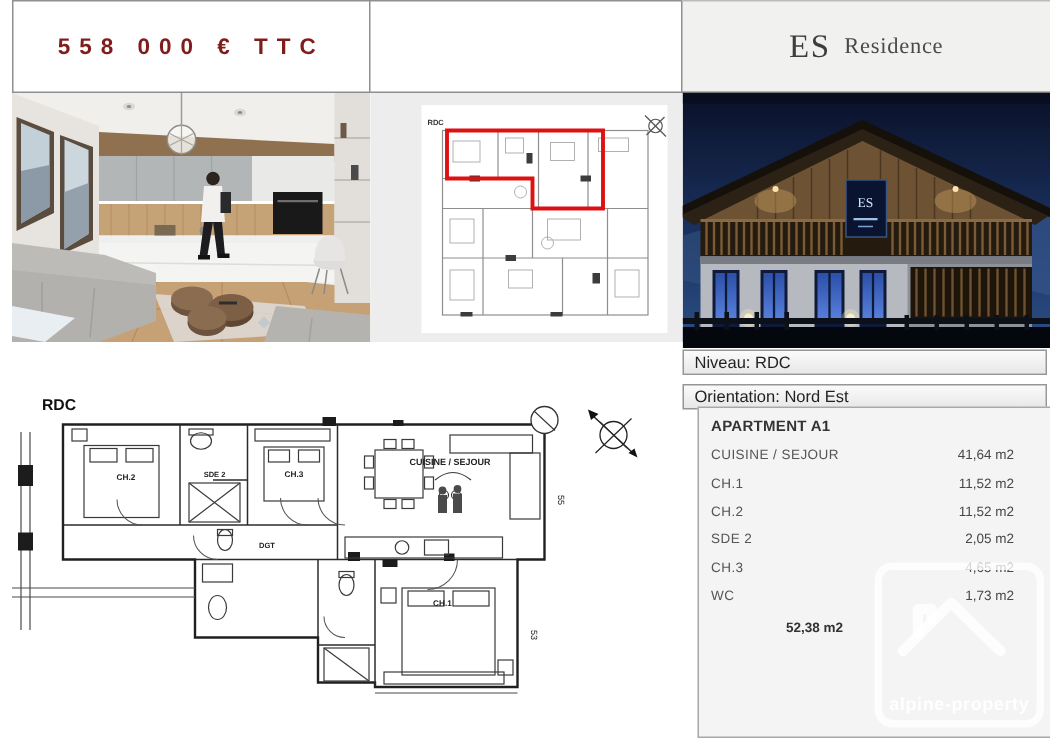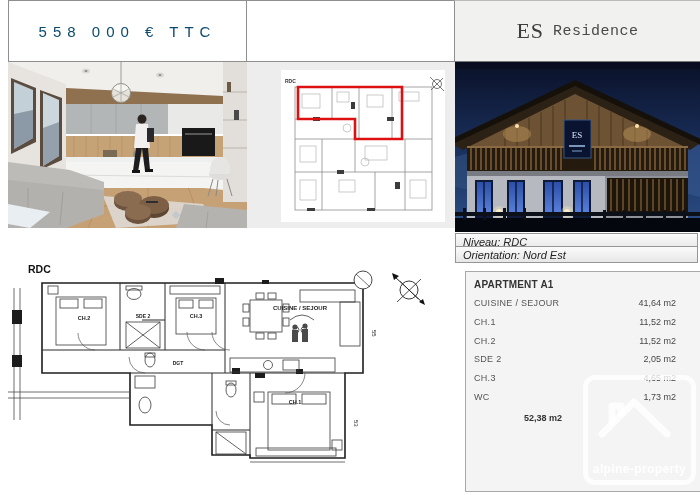--- a/index.html
+++ b/index.html
@@ -3,42 +3,42 @@
 <meta charset="utf-8">
 <style>
   html,body{margin:0;padding:0;background:#ffffff;}
   .page{position:relative;width:700px;height:495px;background:#ffffff;overflow:hidden;
         font-family:"Liberation Sans", sans-serif;color:#333;}
   .abs{position:absolute;box-sizing:border-box;}
 
   
   .price-cell{left:8px;top:0;width:239px;height:62px;border:1px solid #8f8f8f;background:#fff;
               display:flex;align-items:center;justify-content:center;}
-  .price-text{font-size:15px;letter-spacing:6px;color:#0c4a6e;white-space:nowrap;}
+  .price-text{font-size:15px;letter-spacing:6px;color:#7f1d1d;white-space:nowrap;font-weight:bold;}
   .mid-cell{left:246px;top:0;width:209px;height:62px;border:1px solid #8f8f8f;background:#fff;}
   .logo-cell{left:454px;top:0;width:246px;height:62px;border-top:1px solid #bbb;border-left:1px solid #8f8f8f;
              border-bottom:1px solid #777;background:#f1f1ef;display:flex;align-items:center;justify-content:center;gap:9px;}
   .brand-es{font-family:"Liberation Serif", serif;font-size:22px;color:#3d3d3d;letter-spacing:1px;}
-  .brand-res{font-family:Liberation Mono, monospace;font-size:15px;color:#4a4a4a;letter-spacing:0.5px;}
+  .brand-res{font-family:Liberation Serif, serif;font-size:15px;color:#4a4a4a;letter-spacing:0.5px;}
 
   
   .interior{left:8px;top:62px;width:239px;height:166px;overflow:hidden;}
   .overview{left:247px;top:62px;width:208px;height:166px;background:#ededed;overflow:hidden;}
   .exterior{left:455px;top:62px;width:245px;height:170px;overflow:hidden;}
   svg{display:block;}
 
   
   .floorplan{left:0;top:228px;width:455px;height:267px;background:#fff;}
 
   
   .bar{left:455px;width:243px;height:17px;background:linear-gradient(#fbfbfb,#e7e7e7);
        border:1px solid #969696;display:flex;align-items:center;padding-left:7px;
-       font-size:11px;color:#222;font-style:italic;}
+       font-size:11px;color:#222;}
   .bar1{top:233px;}
-  .bar2{top:246px;}
+  .bar2{top:256px;}
   .detail-box{left:465px;top:271px;width:243px;height:221px;background:#f4f4f4;
               border:1px solid #a8a8a8;overflow:hidden;}
   .apt-title{position:absolute;left:8px;top:7px;font-size:10px;font-weight:bold;color:#333;letter-spacing:0.2px;}
   .rows{position:absolute;left:0;top:22px;width:100%;}
   .drow{height:18.7px;display:flex;align-items:center;font-size:9px;color:#555;}
   .drow .lbl{padding-left:8px;flex:1;letter-spacing:0.3px;}
   .drow .val{width:96px;text-align:right;padding-right:31px;color:#474747;}
   .drow.total{margin-top:3px;font-weight:bold;color:#333;}
   .drow.total .lbl{letter-spacing:0.2px;}
   .drow.total .val{color:#333;}

